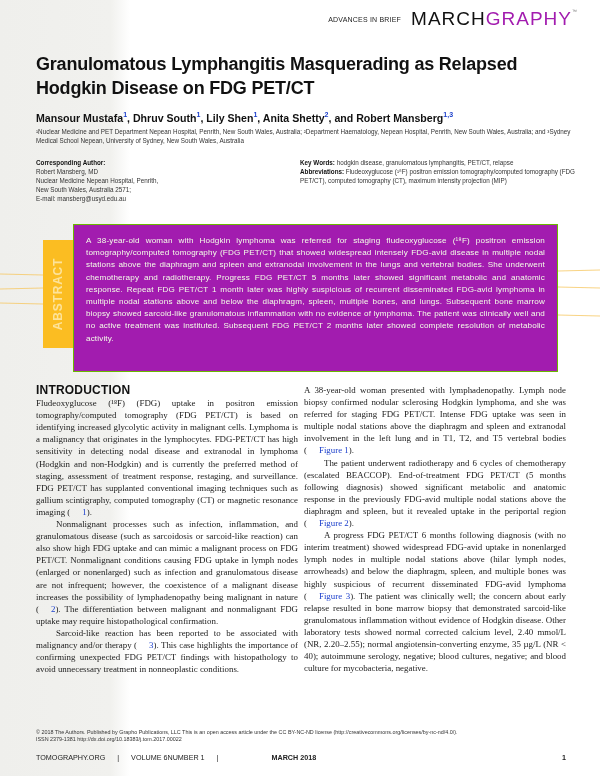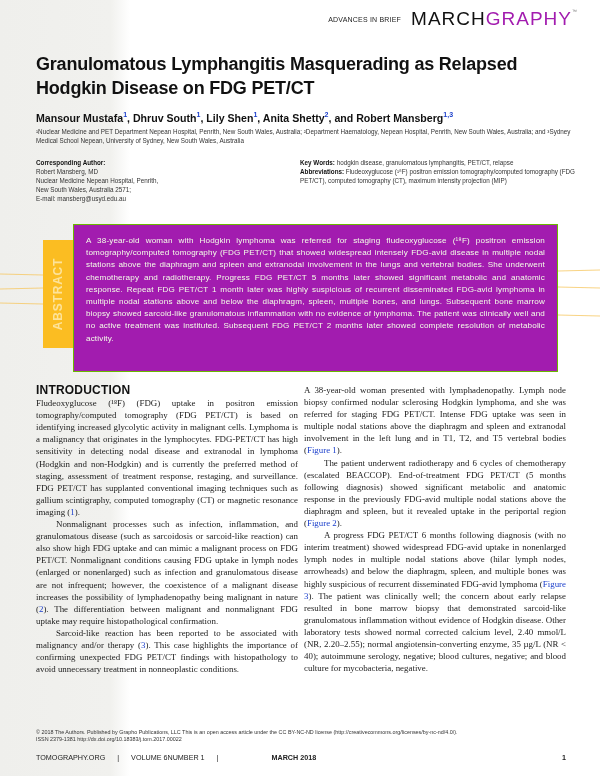--- a/index.html
+++ b/index.html
@@ -57,21 +57,21 @@
       color: #f4ffe8; font-size: 8.1px; line-height: 12.2px; letter-spacing: 0.15px; text-align: justify;
     }
 
     
     .col { position: absolute; top: 384px; width: 262px; font-family: "Liberation Serif", serif; font-size: 8.9px; line-height: 12.1px; color: #222; text-align: justify; }
     .col.l { left: 36px; }
     .col.r { left: 304px; }
     .col h2 { font-family: "Liberation Sans", sans-serif; font-size: 12px; font-weight: bold; margin: 0 0 1px 0; color: #111; letter-spacing: 0.2px; }
     .col p { margin: 0; }
     .col p.ind { text-indent: 20px; }
-    .ref { color: #1a3ecb; }
+    .ref { color: #1a3ecb; margin-left: 12px; }
 
     
     .foot-lic { position: absolute; left: 36px; top: 729px; width: 540px; font-size: 5.4px; line-height: 7px; color: #333; }
     .foot-bar { position: absolute; left: 36px; top: 753px; width: 530px; font-size: 7.2px; color: #222; display: flex; align-items: flex-start; }
     .foot-bar .sep { margin: 0 12px; }
     .foot-bar .date { font-weight: bold; margin-left: 41px; }
     .foot-bar .pg { margin-left: auto; font-weight: bold; }
   </style>
 </head>
 <body>

